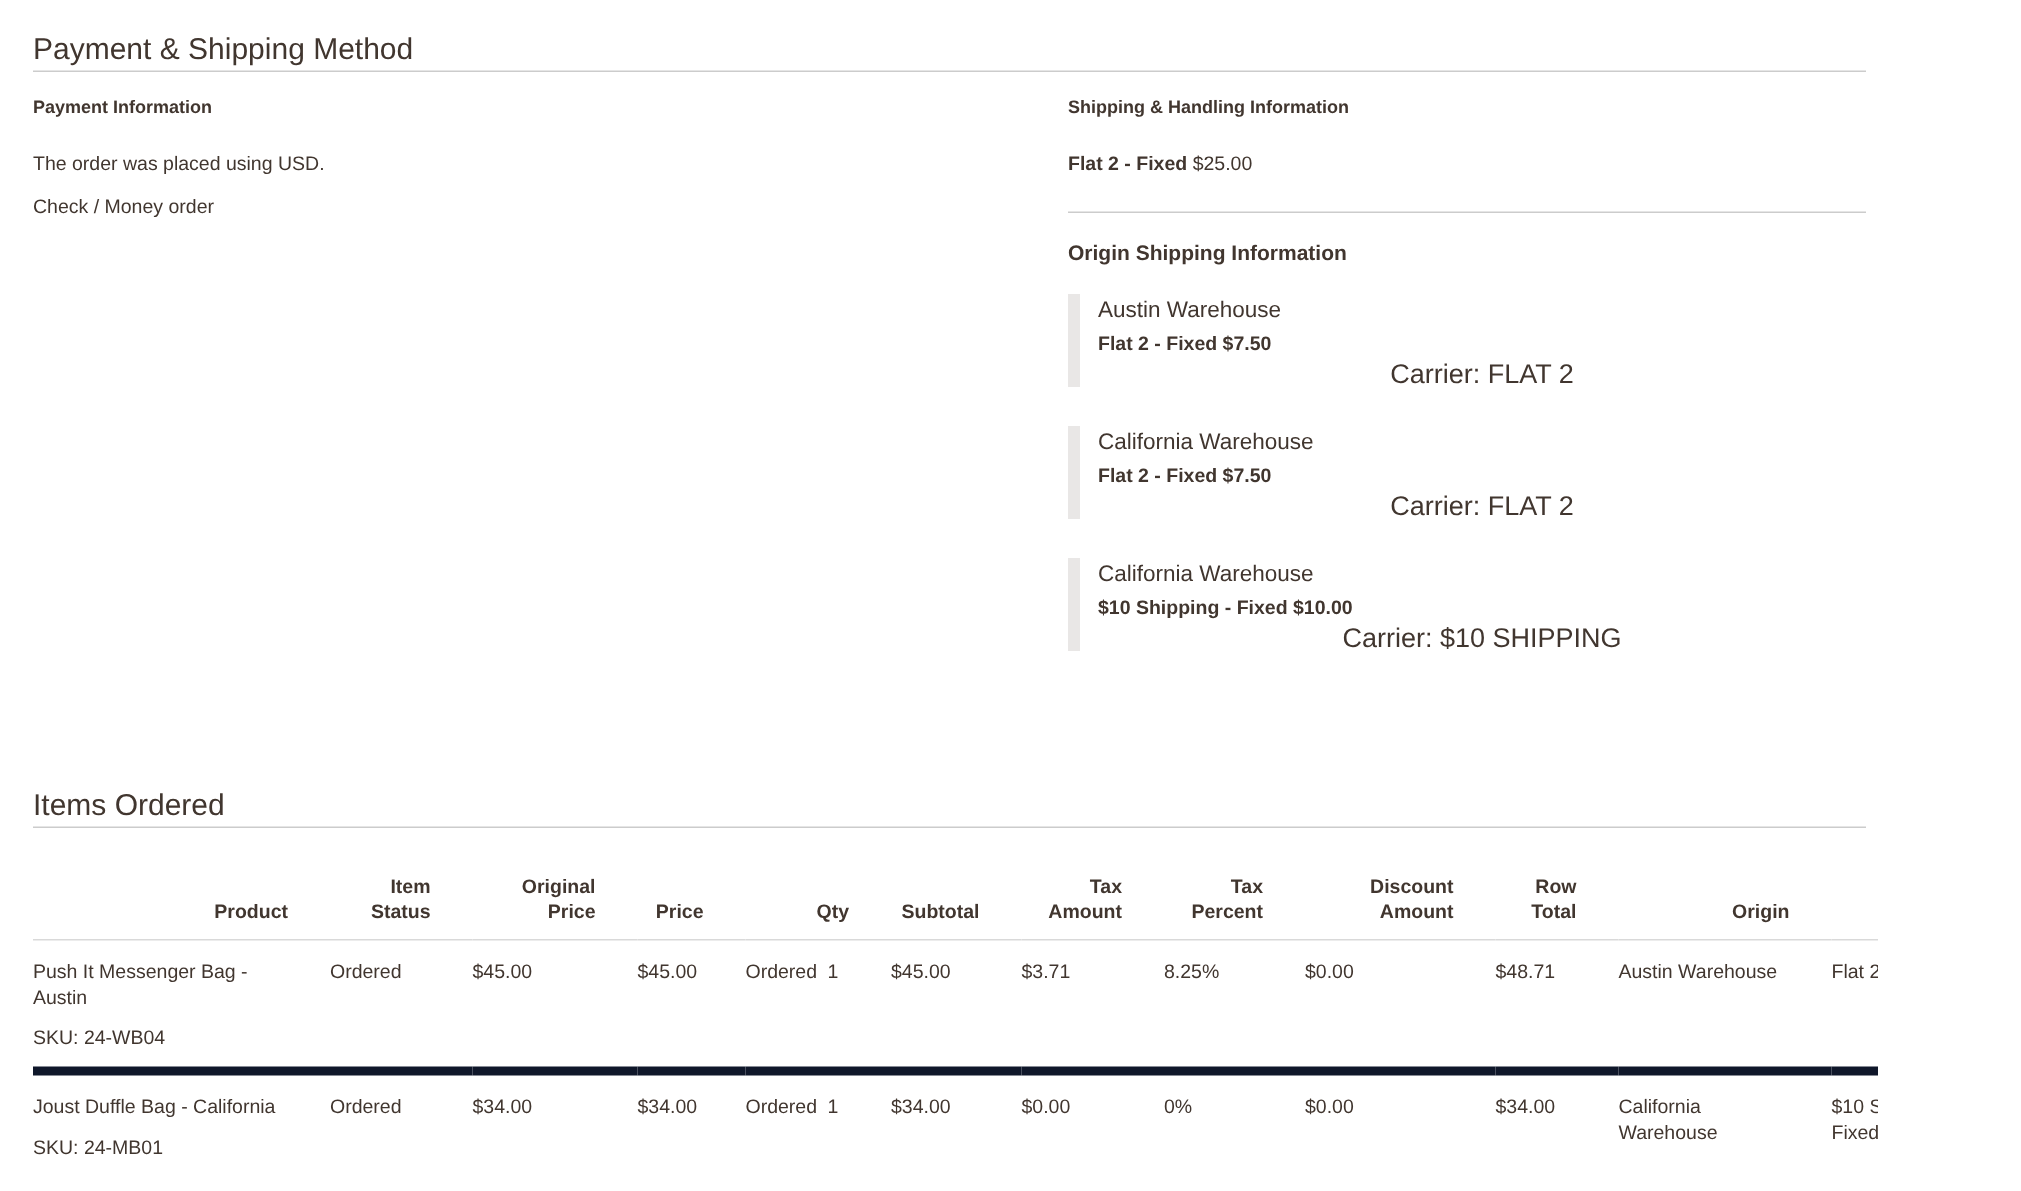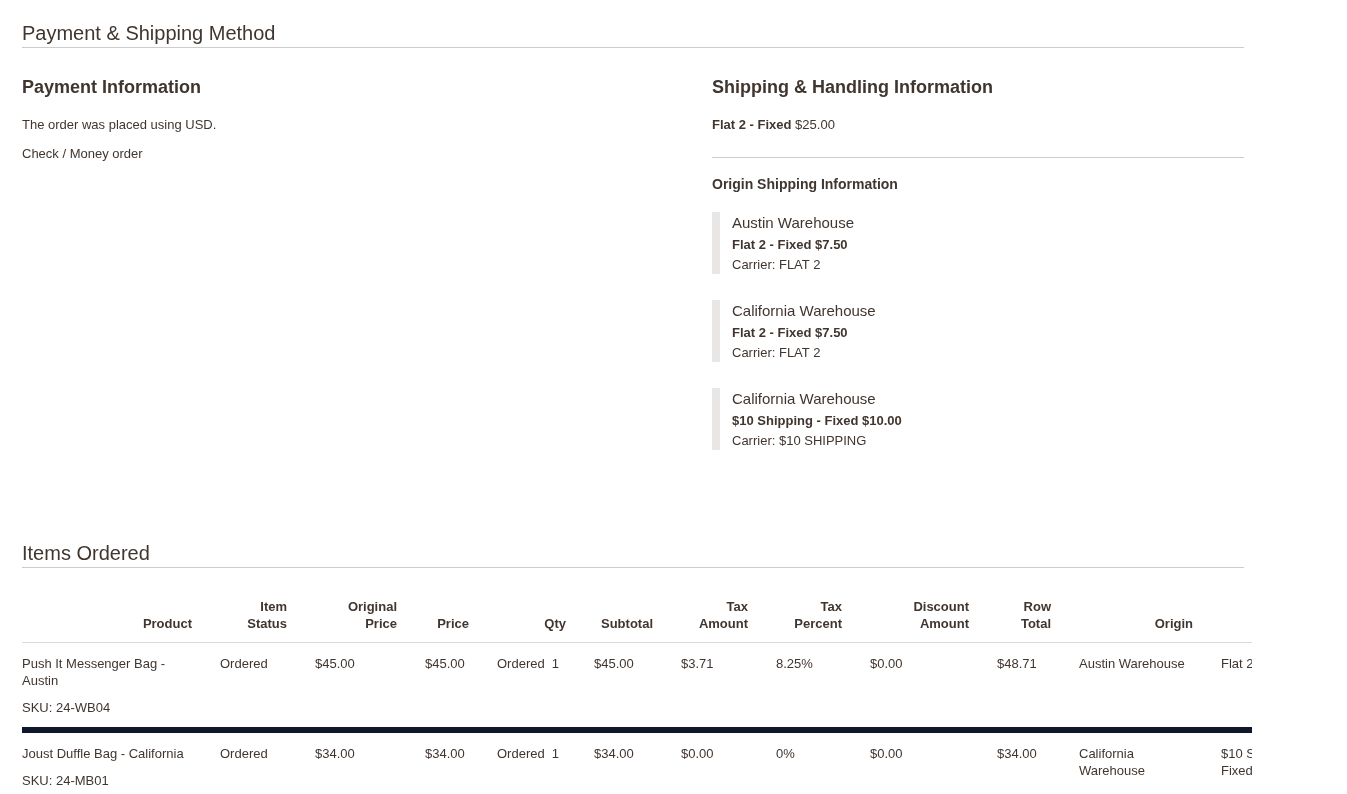--- a/index.html
+++ b/index.html
@@ -20,24 +20,24 @@
     font-weight: 400;
     color: #41362f;
     padding: 21px 0 2px 0;
     border-bottom: 1px solid #cccccc;
   }
   
   .columns { display: flex; }
   .col-left  { width: 690px; flex: 0 0 690px; }
   .col-right { flex: 1 1 auto; }
   .sub-heading {
-    font-size: 18px;
+    font-size: 12px;
     line-height: 22px;
     font-weight: 600;
-    margin-top: 28px;
+    margin-top: 12px;
     color: #41362f;
   }
   .body-line {
     font-size: 13px;
     line-height: 20px;
     margin-top: 17px;
     color: #41362f;
   }
   .body-line + .body-line { margin-top: 9px; }
   .bold { font-weight: 700; }
@@ -54,21 +54,21 @@
     color: #41362f;
   }
   .origin-list { margin-top: 20px; }
   .origin-block {
     border-left: 8px solid #e9e7e6;
     padding-left: 12px;
     margin-bottom: 26px;
   }
   .warehouse-name { font-size: 15px; line-height: 22px; font-weight: 400; }
   .origin-method  { font-size: 13px; line-height: 18px; font-weight: 700; margin-top: 2px; }
-  .origin-carrier { font-size: 13px; line-height: 18px; font-weight: 400; margin-top: 2px; }
+  .origin-carrier { font-size: 18px; line-height: 18px; font-weight: 400; margin-top: 2px; text-align: center; }
 
   
   .items-section { margin-top: 44px; }
   table.items {
     width: 1321px;
     border-collapse: collapse;
     table-layout: fixed;
   }
   table.items th {
     font-size: 13px;

